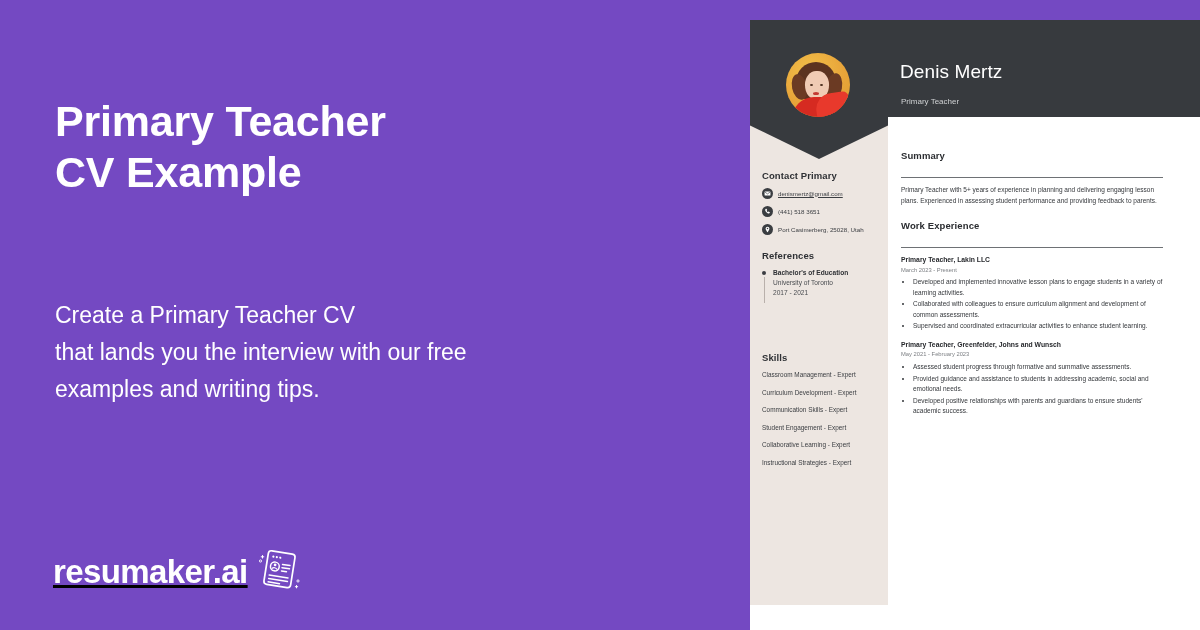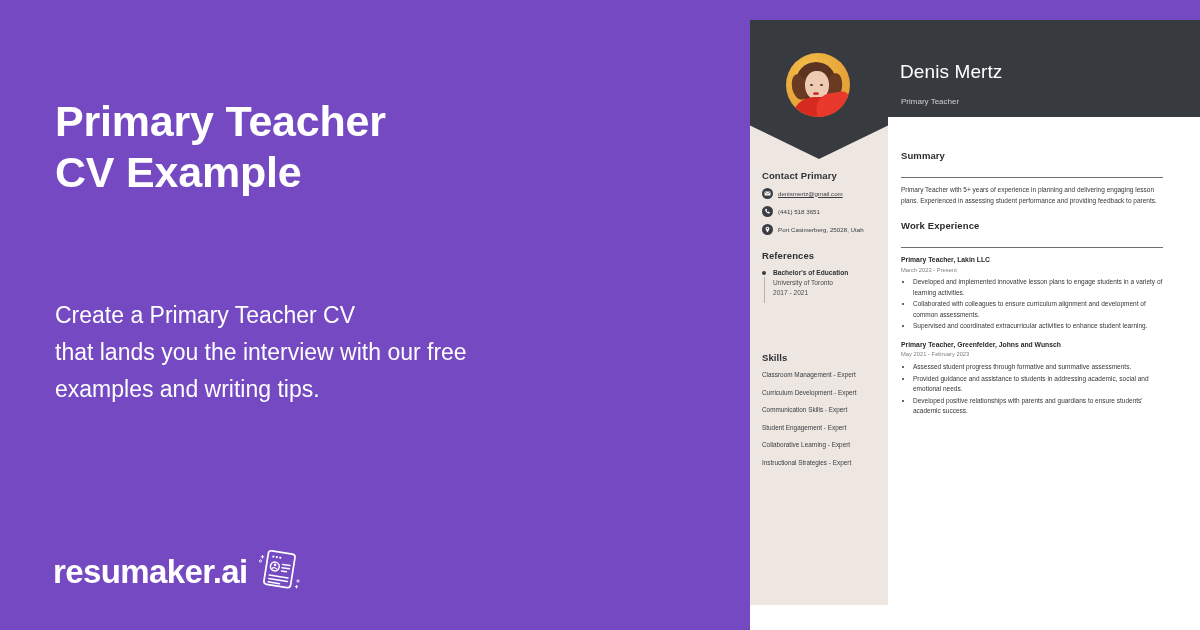--- a/index.html
+++ b/index.html
@@ -16,21 +16,21 @@
   .promo-title{
     position:absolute;left:55px;top:96px;width:620px;
     color:#ffffff;font-size:43px;line-height:51px;font-weight:700;
     letter-spacing:-0.2px;white-space:pre-line;
   }
   .promo-sub{
     position:absolute;left:55px;top:297px;width:640px;
     color:#ffffff;font-size:23px;line-height:37px;font-weight:400;
     white-space:pre-line;
   }
-  .brand{position:absolute;left:53px;top:546px;display:flex;align-items:center;gap:6px;}
+  .brand{position:absolute;left:53px;top:546px;display:flex;align-items:center;gap:6px;text-decoration:underline;}
   .brand-word{color:#ffffff;font-size:33px;font-weight:700;letter-spacing:-0.6px;line-height:1;}
   .brand-mark{display:block;}
 
   
   .resume{
     position:absolute;left:750px;top:20px;width:450px;height:622px;
     background:#ffffff;overflow:hidden;
   }
   .res-sidebar{
     position:absolute;left:0;top:0;width:138px;height:585px;background:#ede6e1;

